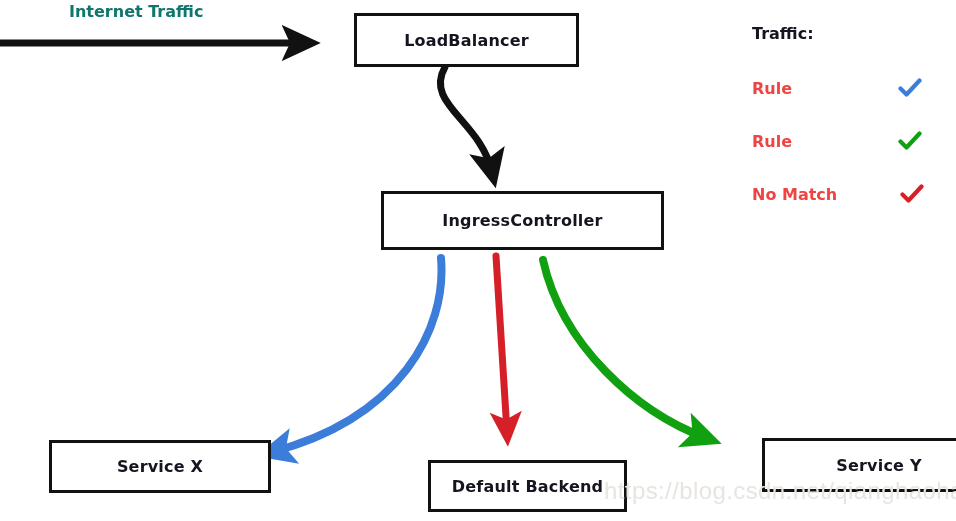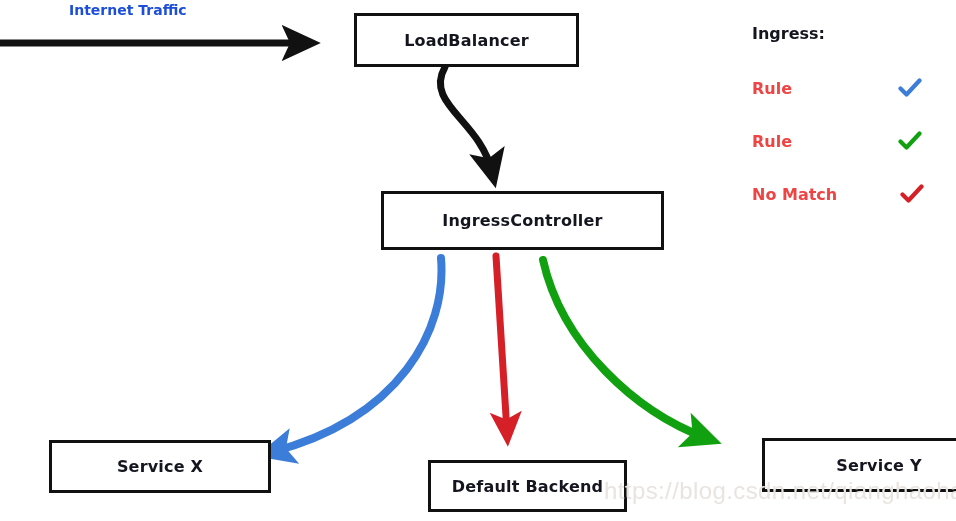--- a/index.html
+++ b/index.html
@@ -45,22 +45,22 @@
   #node-loadbalancer { left: 323px; top: 13px;  width: 225px; height: 54px; }
   #node-ingresscontroller { left: 350px; top: 191px; width: 283px; height: 59px; }
   #node-servicex   { left: 18px;  top: 440px; width: 222px; height: 53px; }
   #node-defaultbackend { left: 397px; top: 460px; width: 199px; height: 52px; }
   #node-servicey   { left: 731px; top: 438px; width: 234px; height: 54px; }
 
   .edge-caption {
     position: absolute;
     font-family: "DejaVu Sans", sans-serif;
     font-weight: bold;
-    font-size: 14px;
-    color: #1d4ed8;
+    font-size: 16px;
+    color: #0f766e;
     white-space: nowrap;
   }
   #caption-internet-traffic { left: 69px; top: 2px; }
 
   
   #legend {
     position: absolute;
     left: 750px;
     top: 24px;
     width: 200px;
@@ -165,21 +165,21 @@
 
   <div class="node-box" id="node-defaultbackend">
     <span class="node-label">Default Backend</span>
   </div>
 
   <div class="node-box" id="node-servicey">
     <span class="node-label">Service Y</span>
   </div>
 
   <div id="legend">
-    <div class="legend-title">Ingress:</div>
+    <div class="legend-title">Traffic:</div>
 
     <div class="legend-row" id="legend-row-rule-blue">
       <span class="legend-row-label">Rule</span>
       <svg class="legend-check" viewBox="0 0 24 20" xmlns="http://www.w3.org/2000/svg">
         <path d="M2.5,10.5 L8.5,16.5 L21.5,2.5" fill="none" stroke="#3b7dd8" stroke-width="4.2" stroke-linecap="round" stroke-linejoin="round"></path>
       </svg>
     </div>
 
     <div class="legend-row" id="legend-row-rule-green">
       <span class="legend-row-label">Rule</span>

